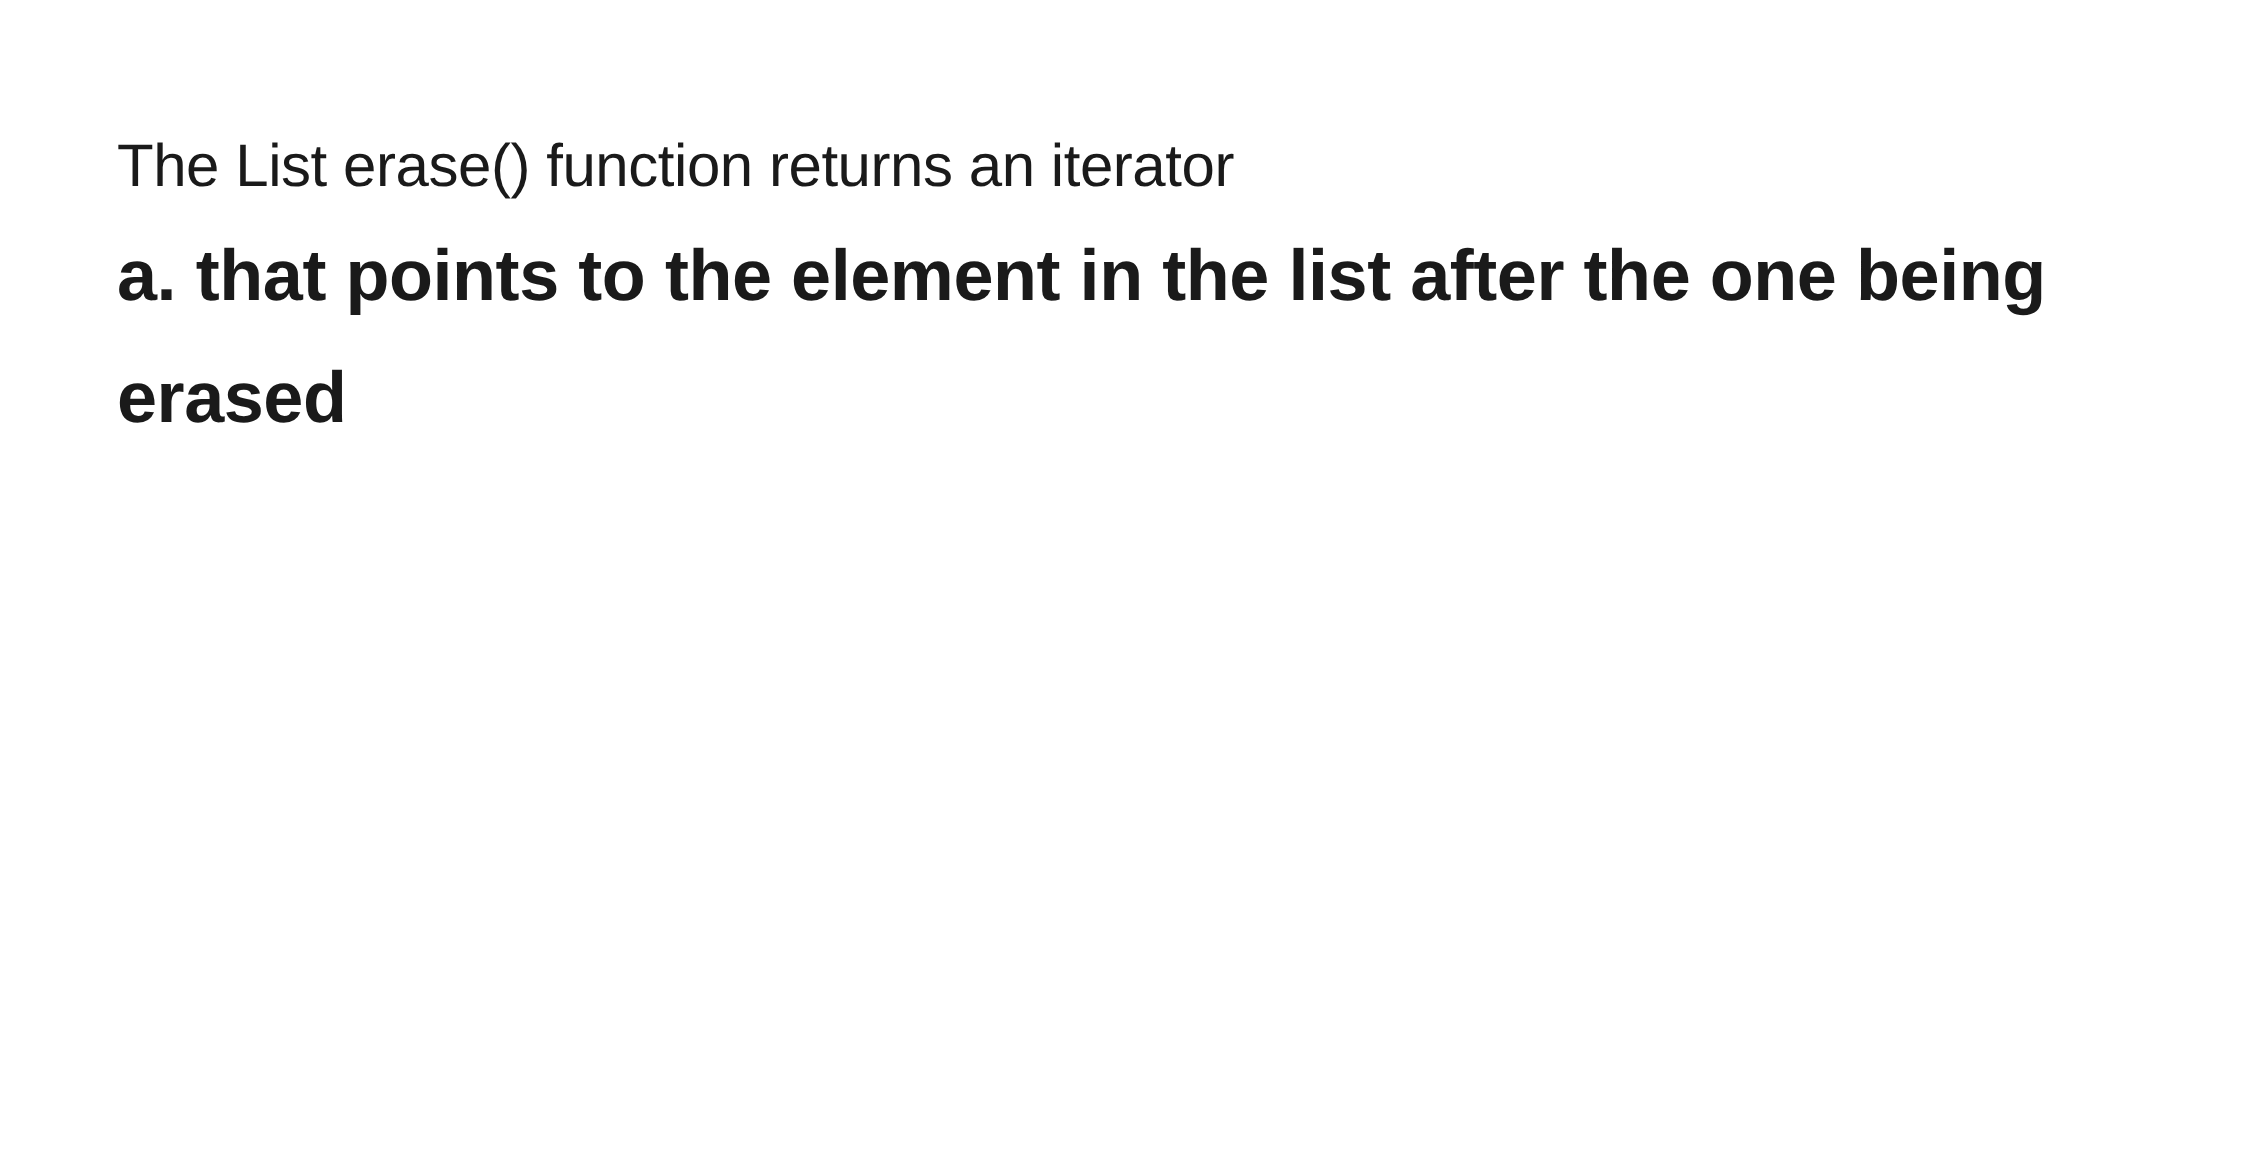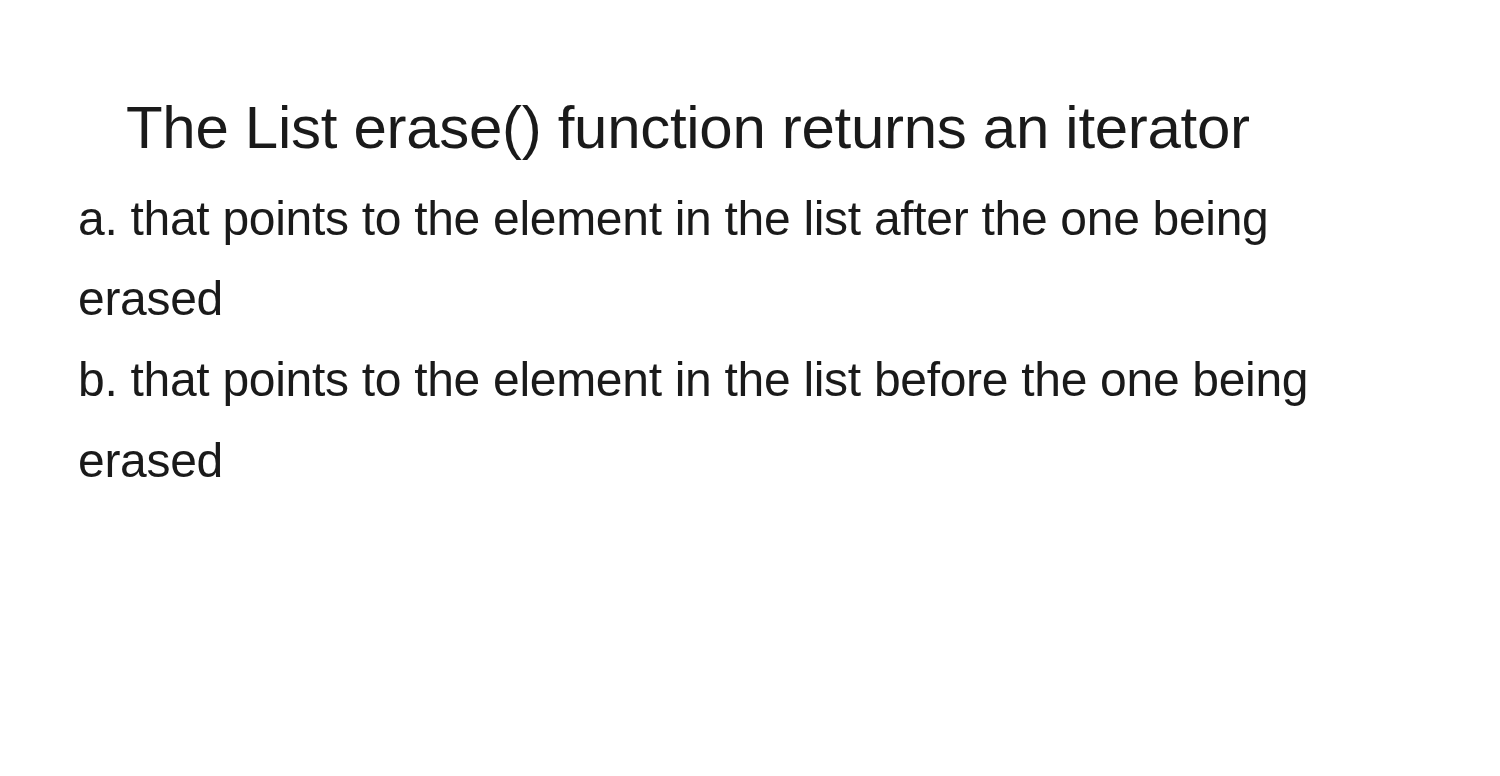--- a/index.html
+++ b/index.html
@@ -13,47 +13,41 @@
       background: #ffffff;
       font-family: -apple-system, BlinkMacSystemFont, "Segoe UI", Helvetica, Arial, sans-serif;
       color: #1a1a1a;
       overflow: hidden;
     }
     .container {
       padding: 78px 78px 0 78px;
       width: 100%;
     }
     .question-text {
-      font-size: 60px;
+      font-size: 40px;
       line-height: 1.68;
       font-weight: 400;
       letter-spacing: -0.3px;
-      margin-left: 48px;
     }
     .option {
       font-size: 48px;
       line-height: 1.68;
-      font-weight: 400;
+      font-weight: 700;
       letter-spacing: -0.3px;
     }
     .option-label {
       display: inline;
     }
     .option-text {
       display: inline;
     }
   </style>
 </head>
 <body>
 
 <div class="container">
   <div class="question-text">The List erase() function returns an iterator</div>
   <div class="option">
     <span class="option-label">a.</span>
     <span> </span>
     <span class="option-text">that points to the element in the list after the one being erased</span>
   </div>
-  <div class="option">
-    <span class="option-label">b.</span>
-    <span> </span>
-    <span class="option-text">that points to the element in the list before the one being erased</span>
-  </div>
 </div>
 
 </body></html>

